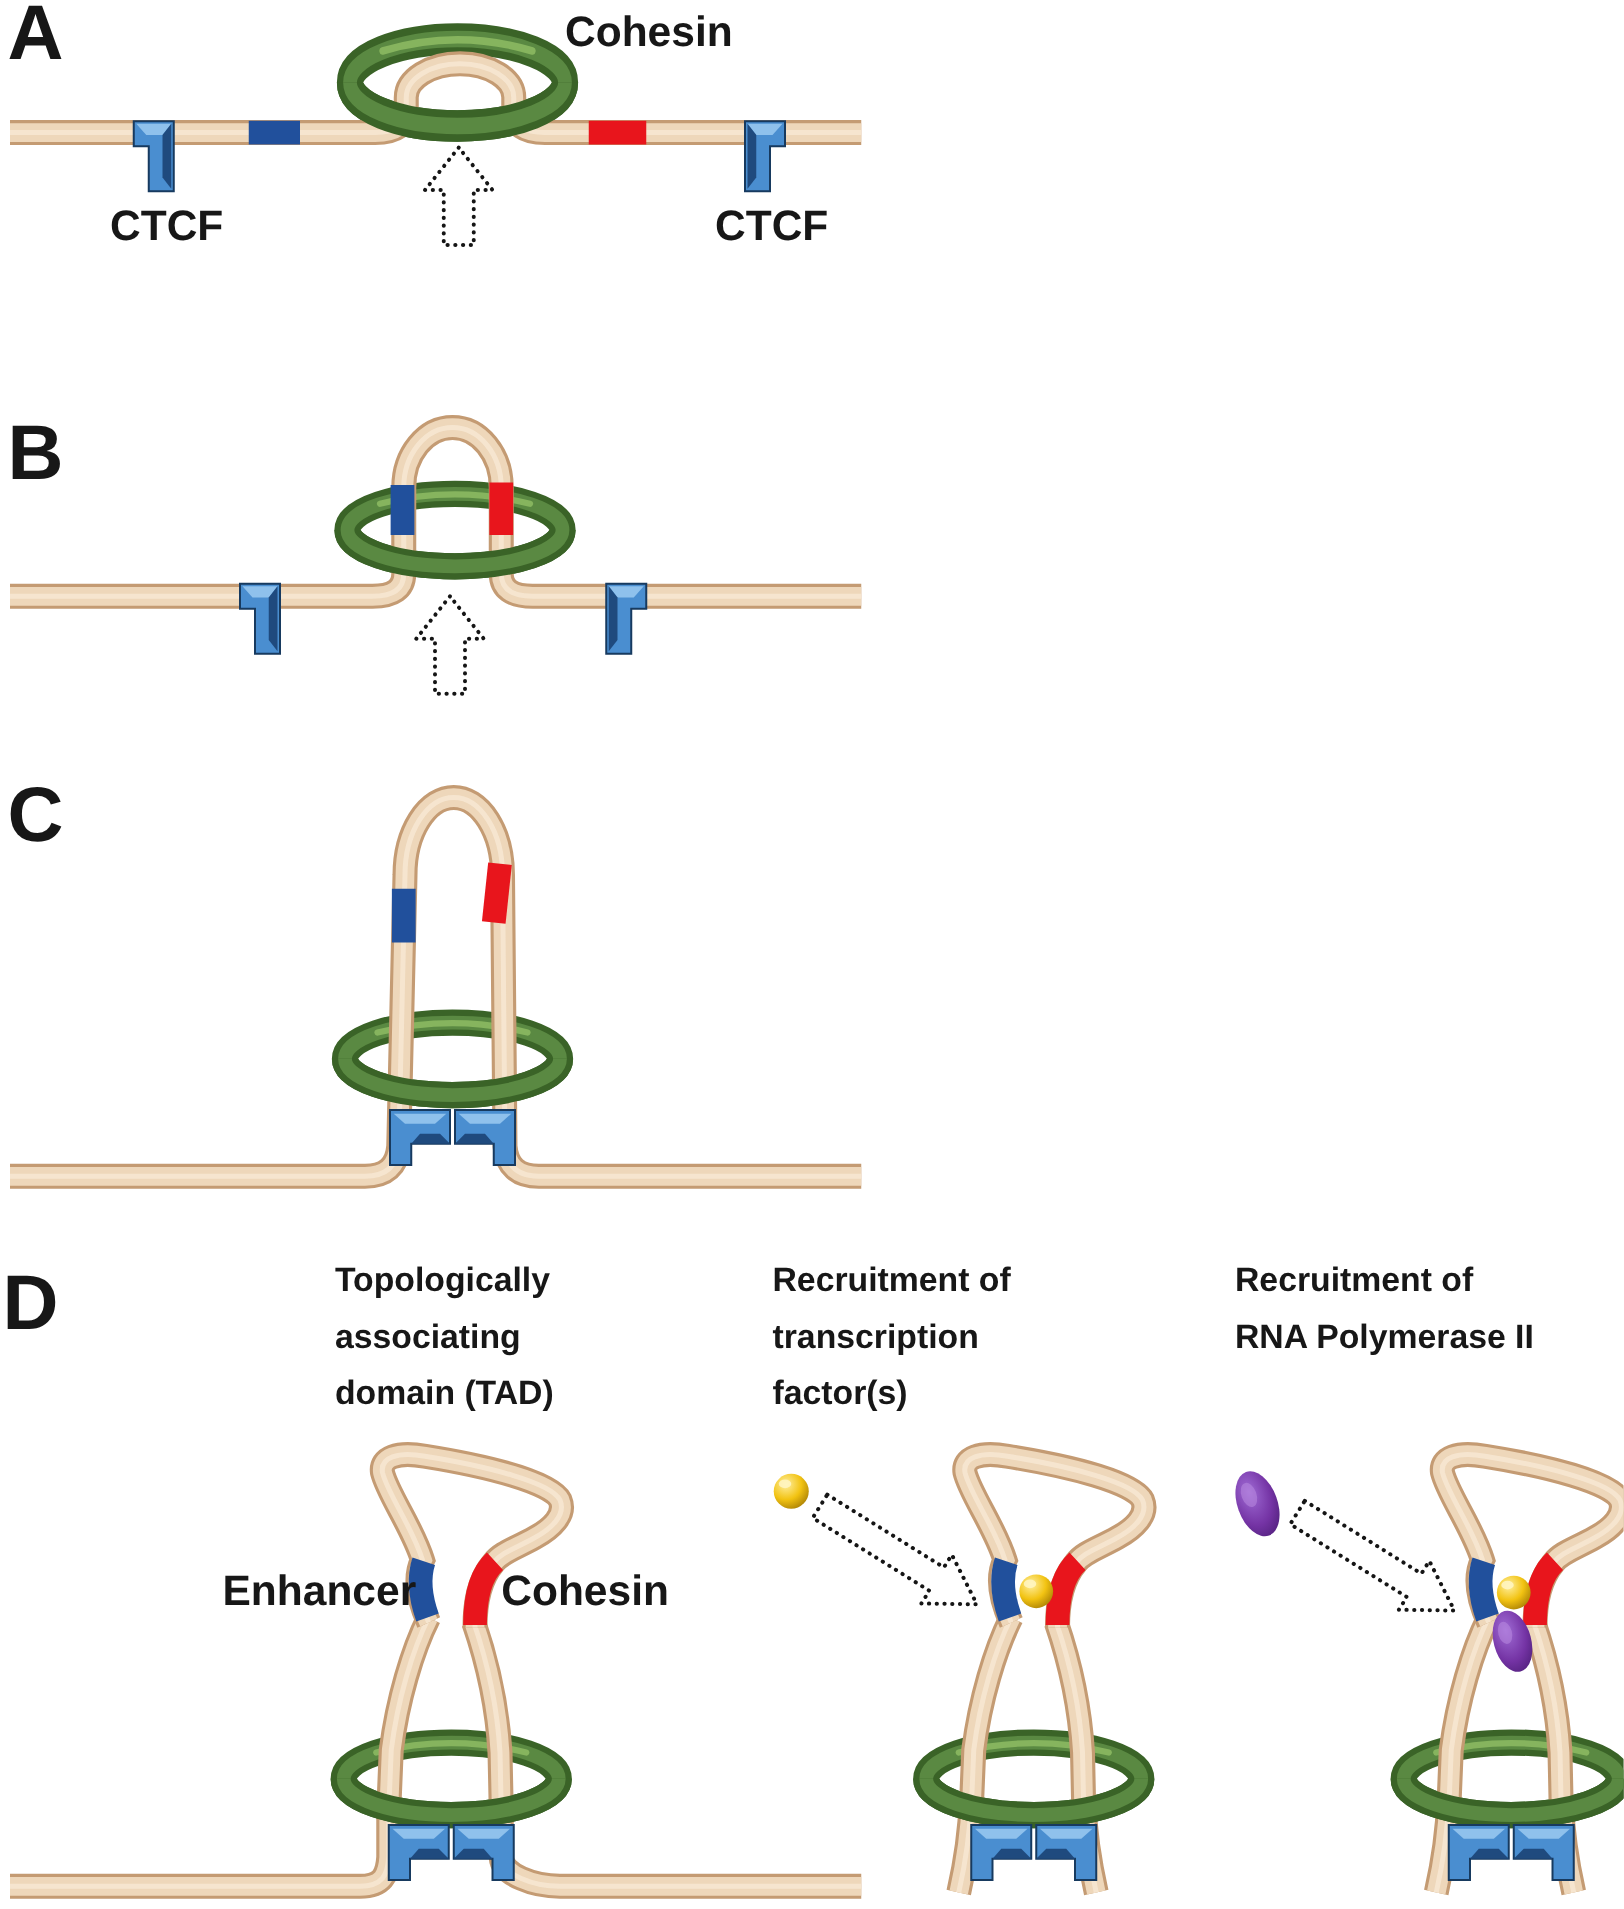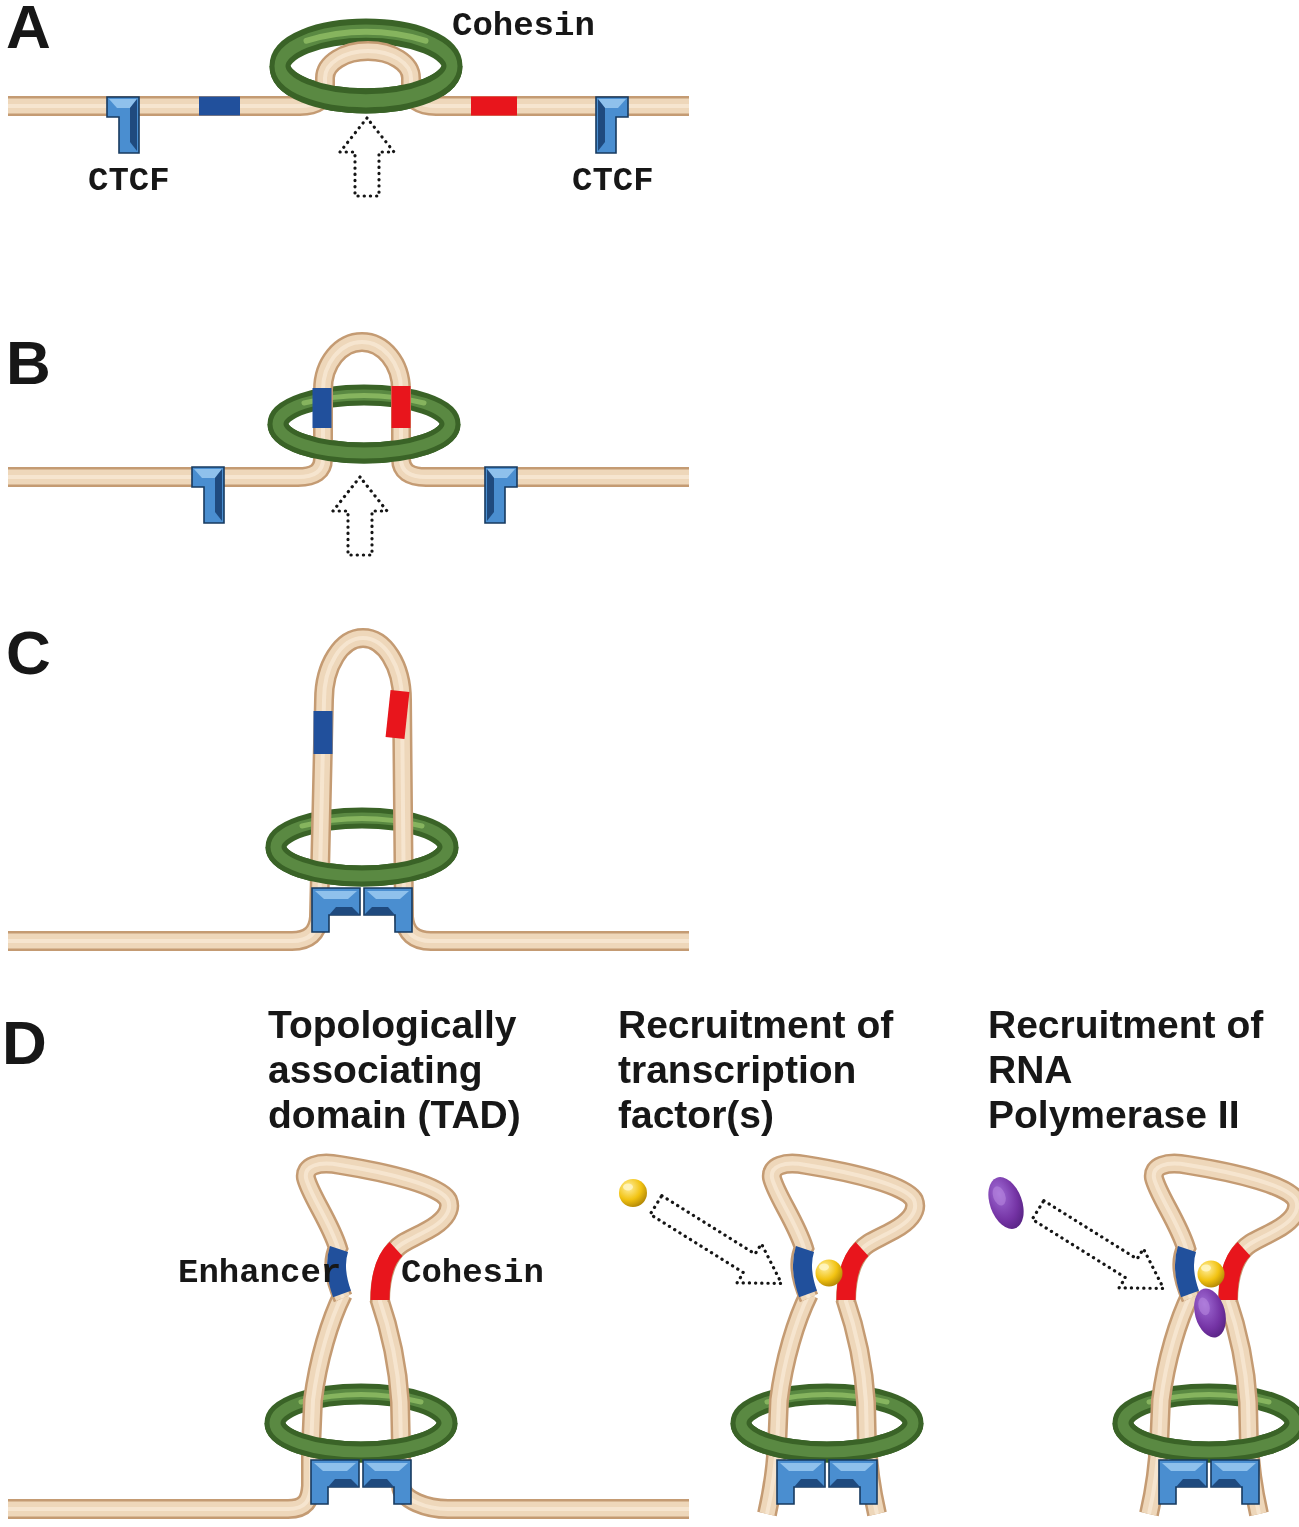--- a/index.html
+++ b/index.html
@@ -1,23 +1,23 @@
 <!DOCTYPE html>
 <html><head>
 <meta charset="utf-8">
 <style>
   html,body{margin:0;padding:0;background:#ffffff;}
   #fig{position:relative;width:1299px;height:1527px;background:#ffffff;overflow:hidden;}
   #art{position:absolute;left:0;top:0;}
   .lbl{position:absolute;font-family:"Liberation Sans",sans-serif;font-weight:bold;color:#171717;
        white-space:pre-line;}
   .letter{font-size:62px;line-height:62px;}
-  .s34{font-size:34px;line-height:40px;font-family:Liberation Mono, monospace;}
-  .s33{font-size:39px;line-height:45px;}
-  .ra{text-align:center;}
+  .s34{font-size:34px;line-height:40px;}
+  .s33{font-size:27px;line-height:45px;}
+  .ra{text-align:left;}
   
   .tubeO{fill:none;stroke:#c49b73;stroke-width:20;stroke-linecap:butt;}
   .tubeB{fill:none;stroke:#eed7ba;stroke-width:15;stroke-linecap:butt;}
   .tubeH{fill:none;stroke:#f7e9d4;stroke-width:4;stroke-linecap:butt;opacity:.8;}
   .segBlue{fill:none;stroke:#21509c;stroke-width:19;stroke-linecap:butt;}
   .segRed{fill:none;stroke:#e8151c;stroke-width:19;stroke-linecap:butt;}
   .dashArrow{fill:#ffffff;stroke:#151515;stroke-width:3.2;stroke-dasharray:0.2 6;
              stroke-linecap:round;stroke-linejoin:round;}
 </style>
 </head>

